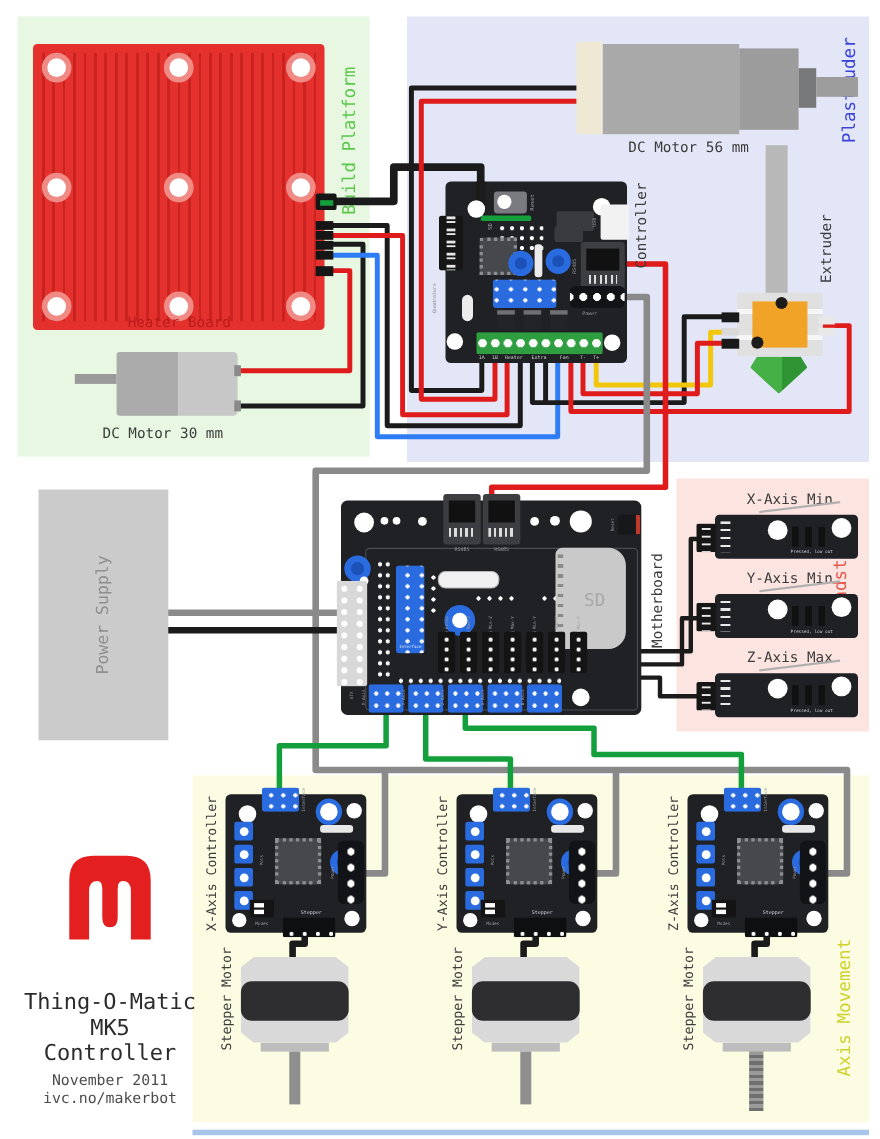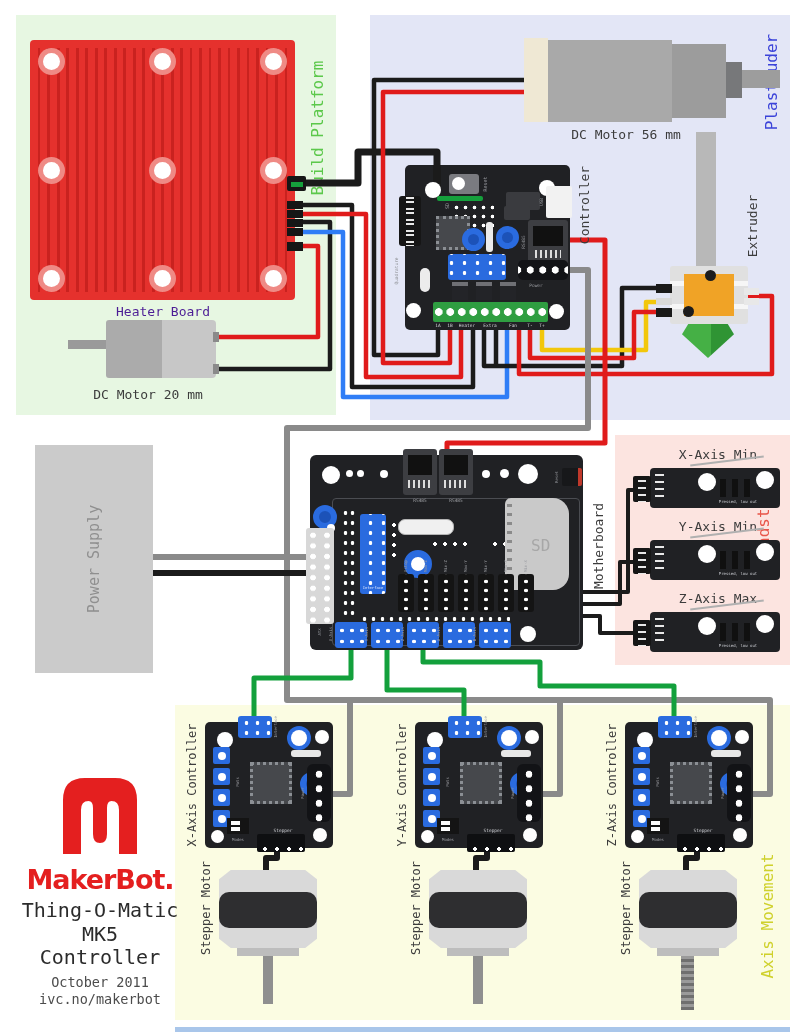--- a/index.html
+++ b/index.html
@@ -89,28 +89,28 @@
   </div>
 
   <div class="abs" style="left:287px;top:176px;width:19px;height:15px;background:#161616;border-radius:2px;">
     <div class="abs" style="left:4px;top:6px;width:12px;height:5px;background:#15a03c;"></div>
   </div>
   <div class="abs" style="left:287px;top:201px;width:16px;height:8px;background:#161616;"></div>
   <div class="abs" style="left:287px;top:210px;width:16px;height:8px;background:#161616;"></div>
   <div class="abs" style="left:287px;top:219px;width:16px;height:8px;background:#161616;"></div>
   <div class="abs" style="left:287px;top:228px;width:16px;height:8px;background:#161616;"></div>
   <div class="abs" style="left:287px;top:242px;width:16px;height:9px;background:#161616;"></div>
-  <div class="clab" style="left:163px;top:305px;font-size:13px;color:#4c1d95;">Heater Board</div>
+  <div class="clab" style="left:163px;top:287px;font-size:13px;color:#b91c1c;">Heater Board</div>
 
   <div class="abs" style="left:68px;top:340px;width:38px;height:9px;background:#9a9a9a;"></div>
   <div class="abs" style="left:106px;top:320px;width:56px;height:58px;background:#ababab;border-radius:3px 0 0 3px;"></div>
   <div class="abs" style="left:162px;top:320px;width:54px;height:58px;background:#c7c7c7;border-radius:0 4px 4px 0;"></div>
   <div class="abs" style="left:213px;top:332px;width:6px;height:10px;background:#8a8a8a;"></div>
   <div class="abs" style="left:213px;top:364px;width:6px;height:10px;background:#8a8a8a;"></div>
-  <div class="clab" style="left:148px;top:388px;font-size:13px;color:#3c3c3c;">DC Motor 20 mm</div>
+  <div class="clab" style="left:148px;top:388px;font-size:13px;color:#3c3c3c;">DC Motor 30 mm</div>
 
   <div class="abs" style="left:524px;top:38px;width:24px;height:84px;background:#efe8d4;"></div>
   <div class="abs" style="left:548px;top:40px;width:124px;height:82px;background:#a9a9a9;"></div>
   <div class="abs" style="left:672px;top:44px;width:54px;height:74px;background:#9c9c9c;"></div>
   <div class="abs" style="left:726px;top:62px;width:16px;height:36px;background:#77787a;"></div>
   <div class="abs" style="left:742px;top:70px;width:38px;height:18px;background:#9d9d9d;"></div>
   <div class="clab" style="left:626px;top:128px;font-size:13px;color:#3c3c3c;">DC Motor 56 mm</div>
 
   <div class="pcb" style="left:405px;top:165px;width:165px;height:165px;"></div>
   <div class="abs" style="left:433px;top:165px;width:8px;height:33px;background:#1b1b1b;"></div>
@@ -366,20 +366,19 @@
 
   <div class="abs" style="left:639px;top:870px;width:98px;height:78px;background:#d9d9d9;clip-path:polygon(12% 0,88% 0,100% 12%,100% 88%,88% 100%,12% 100%,0 88%,0 12%);"></div>
   <div class="abs" style="left:639px;top:892px;width:98px;height:36px;background:#2e2e30;border-radius:10px;"></div>
   <div class="abs" style="left:657px;top:948px;width:62px;height:8px;background:#bdbdbd;"></div>
   <div class="abs" style="left:681px;top:956px;width:13px;height:54px;background:repeating-linear-gradient(180deg,#9a9a9a 0 3px,#6f6f6f 3px 6px);"></div>
   <div class="vlab" style="left:626px;top:908px;font-size:12px;color:#3c3c3c;">Stepper Motor</div>
 
   <svg style="left:52px;top:770px;" width="96" height="88" viewBox="0 0 90 88">
     <path fill="#e41f1f" d="M8,84 L8,30 Q8,8 30,8 L60,8 Q82,8 82,30 L82,84 L64,84 L64,40 Q64,31 56.5,31 Q52,31 52,38 L52,64 Q52,73 45,73 Q38,73 38,64 L38,38 Q38,31 33.5,31 Q26,31 26,40 L26,84 Z"></path>
   </svg>
-  <div class="clab" style="left:100px;top:866px;font-family:'DejaVu Sans','Liberation Sans',sans-serif;font-weight:bold;font-size:27px;color:#e41f1f;letter-spacing:-1px;">MakerBot.</div>
   <div class="clab" style="left:100px;top:900px;font-size:20px;color:#2b2b2b;">Thing-O-Matic</div>
   <div class="clab" style="left:100px;top:924px;font-size:20px;color:#2b2b2b;">MK5</div>
   <div class="clab" style="left:100px;top:947px;font-size:20px;color:#2b2b2b;">Controller</div>
-  <div class="clab" style="left:100px;top:976px;font-size:13.5px;color:#4c4c4c;">October 2011</div>
+  <div class="clab" style="left:100px;top:976px;font-size:13.5px;color:#4c4c4c;">November 2011</div>
   <div class="clab" style="left:100px;top:993px;font-size:13.5px;color:#4c4c4c;">ivc.no/makerbot</div>
 
 </div>
 
 </body></html>

